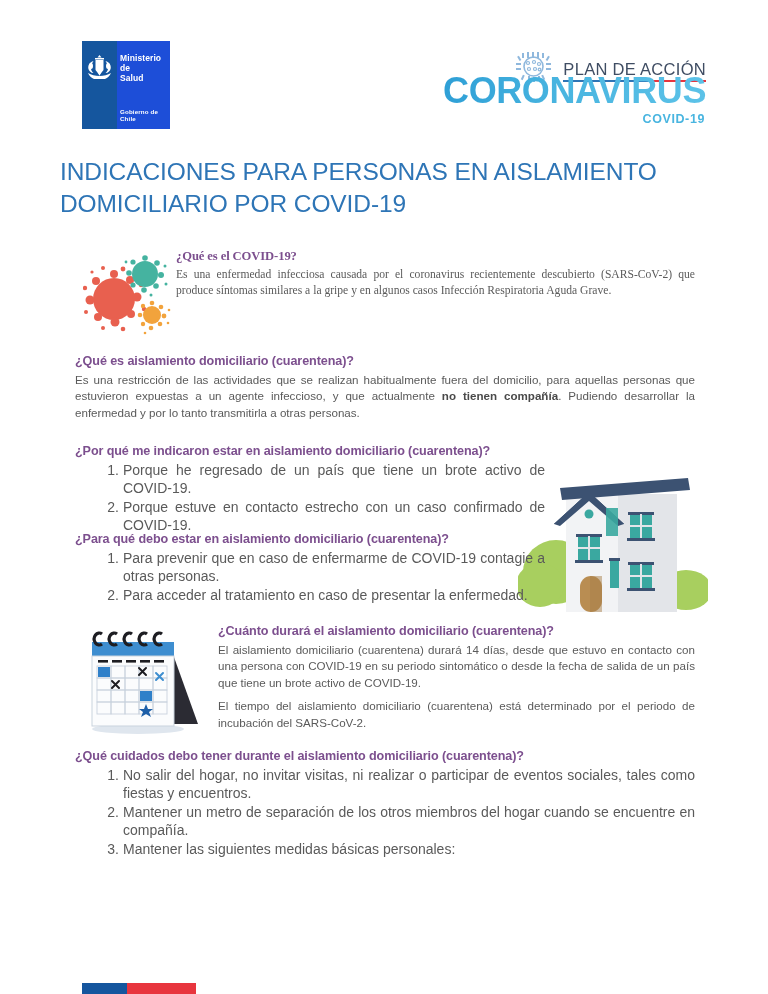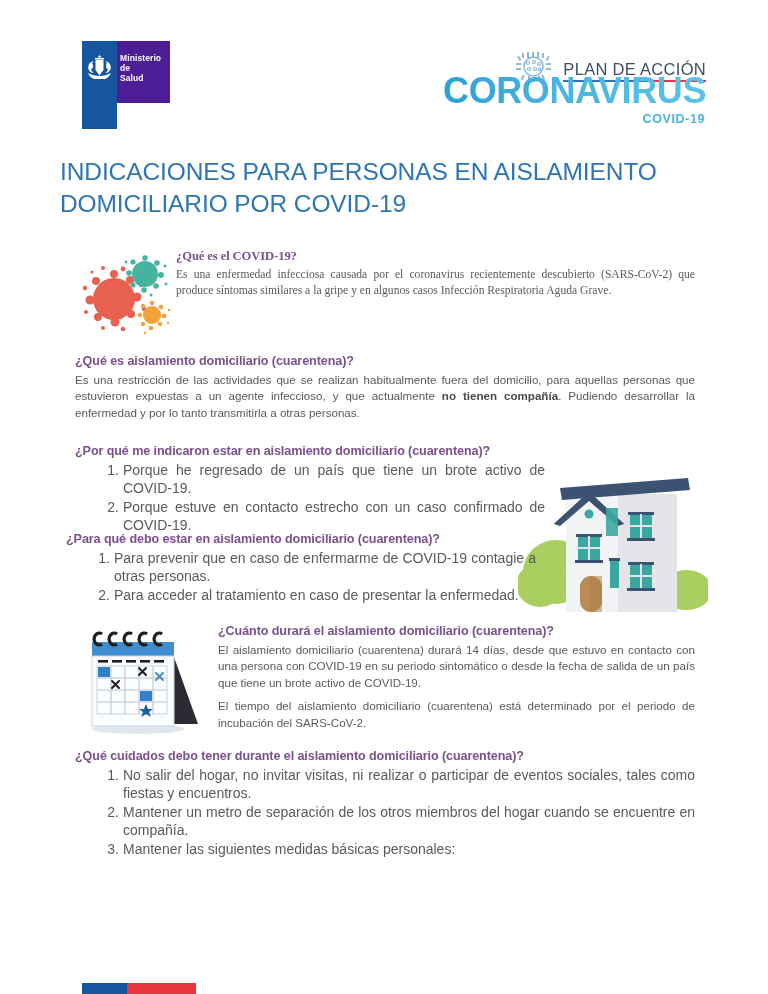--- a/index.html
+++ b/index.html
@@ -40,22 +40,22 @@
     overflow: hidden;
   }
   .minsal-blue {
     width: 35px;
     height: 88px;
     background: #15569e;
     position: relative;
   }
   .minsal-red {
     width: 53px;
-    height: 62px;
-    background: #4c1d95;
+    height: 88px;
+    background: #1d4ed8;
     position: relative;
   }
   .coat {
     position: absolute;
     left: 3px;
     top: 13px;
     width: 29px;
     height: 27px;
   }
   .minsal-name {
@@ -200,21 +200,21 @@
 
   
   .sec {
     position: absolute;
     box-sizing: border-box;
   }
 
   .sec-covid      { left: 176px; top: 0px;   width: 519px; font-family: Liberation Serif, serif; }
   .sec-aislamiento{ left: 75px;  top: 105px; width: 620px; }
   .sec-porque     { left: 75px;  top: 195px; width: 470px; }
-  .sec-paraque    { left: 66px;  top: 283px; width: 470px; }
+  .sec-paraque    { left: 75px;  top: 283px; width: 470px; }
   .sec-cuanto     { left: 218px; top: 375px; width: 477px; }
   .sec-cuidados   { left: 75px;  top: 500px; width: 620px; }
 
   .sec-porque ol.numlist > li,
   .sec-paraque ol.numlist > li { text-align: justify; }
 
   
   .virus-art {
     position: absolute;
     left: 83px;

